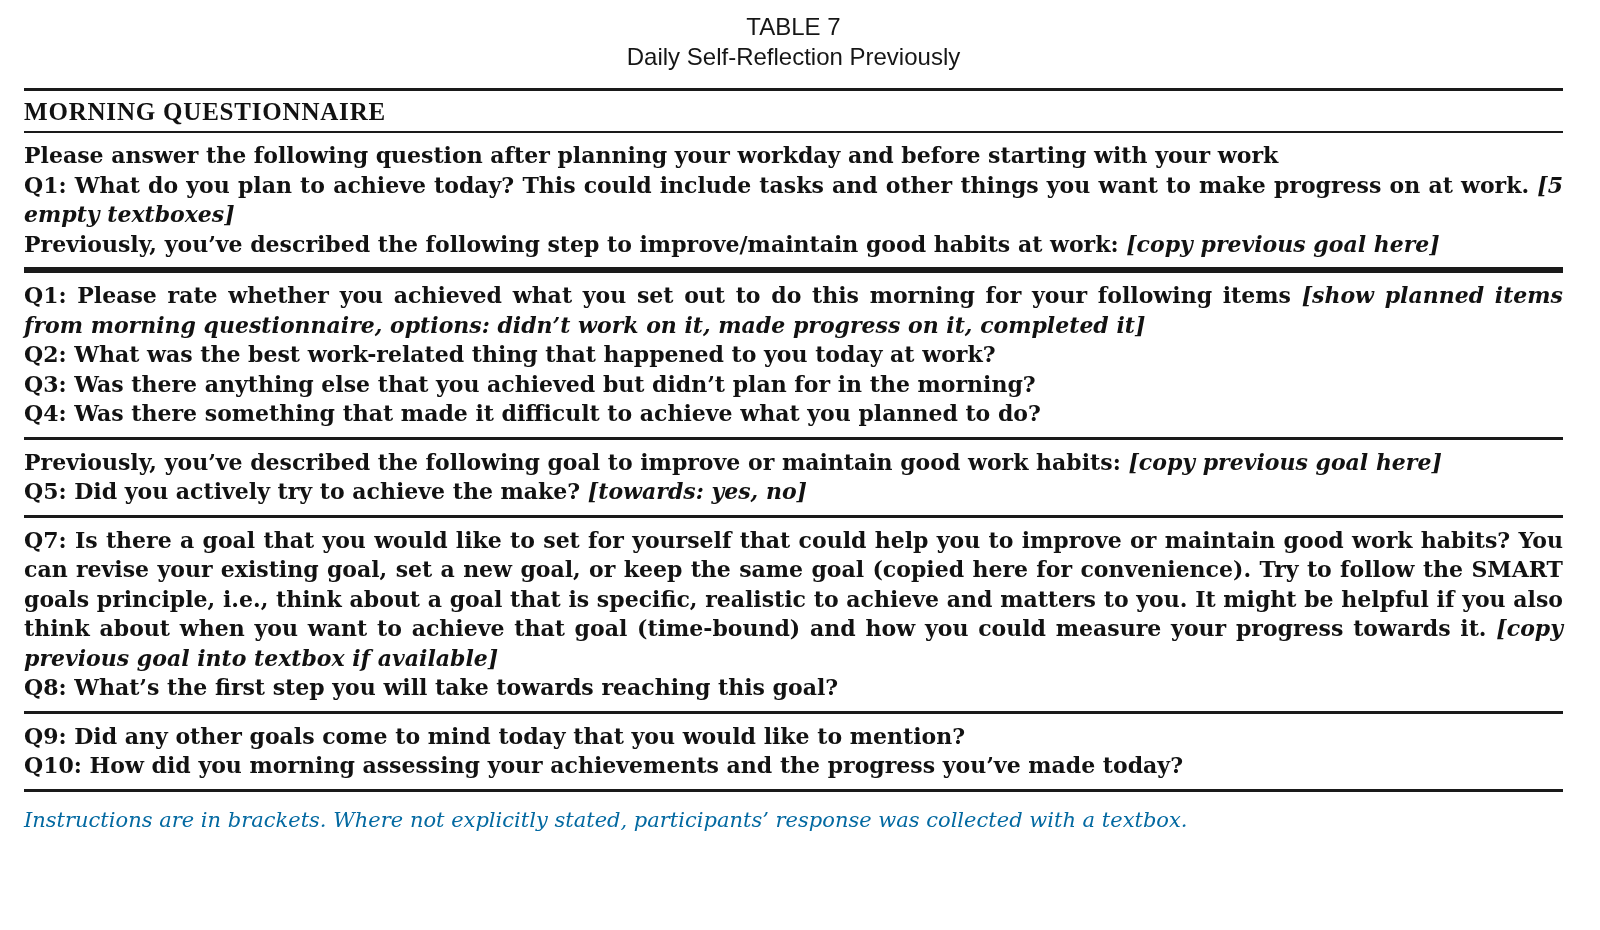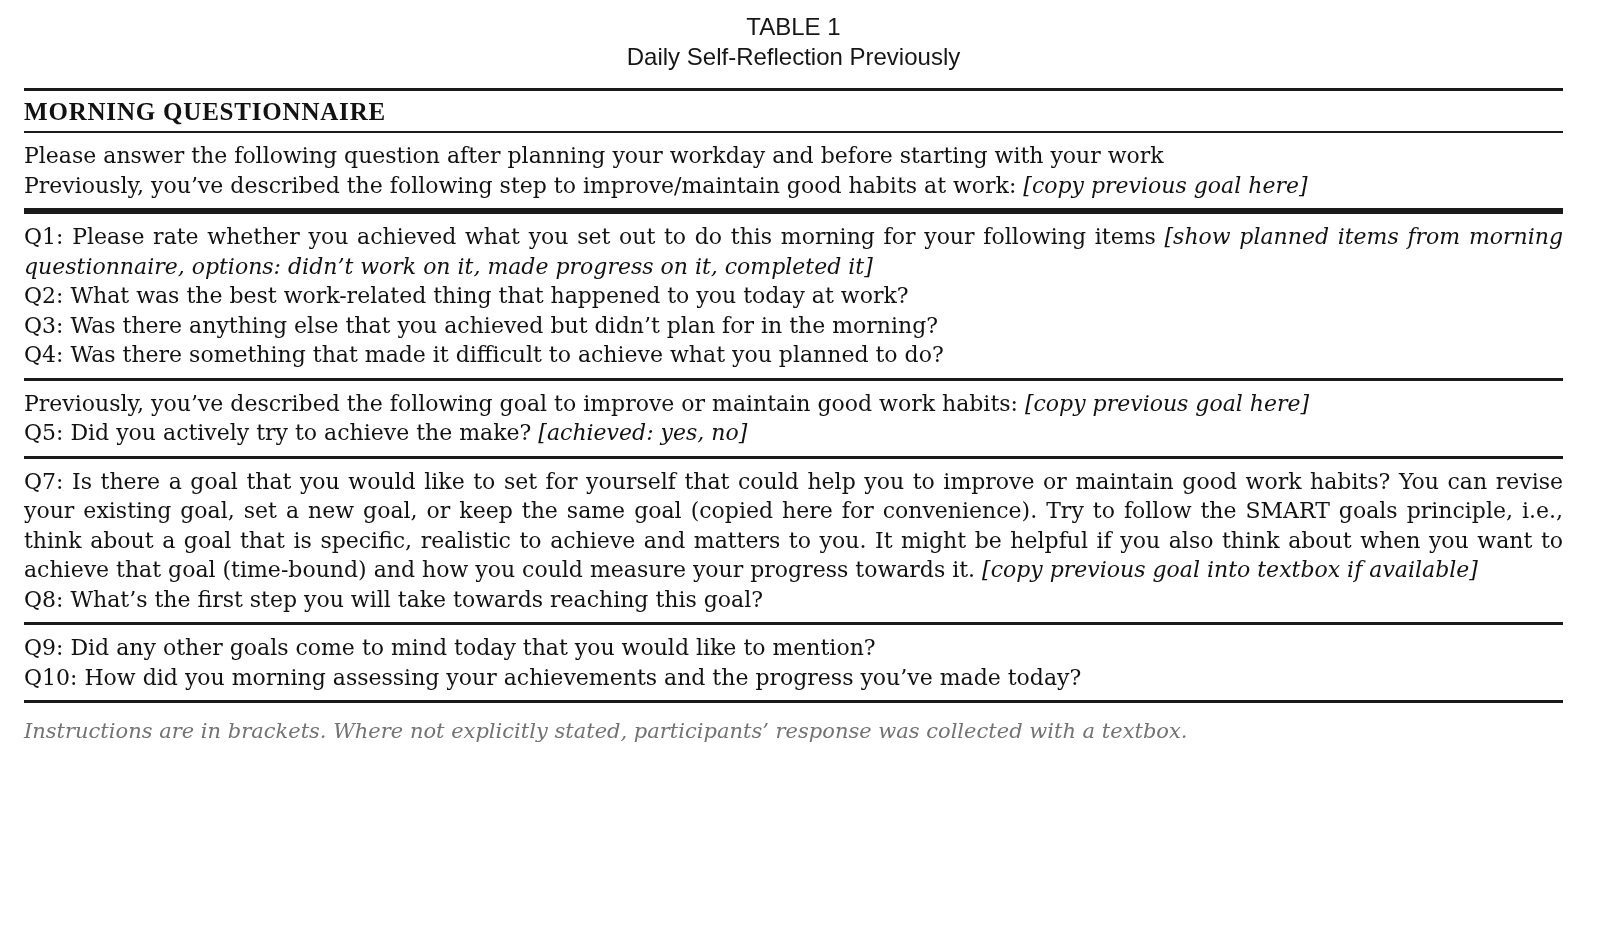--- a/index.html
+++ b/index.html
@@ -46,70 +46,72 @@
   }
   .sec-body {
     padding: 8px 0 8px 0;
   }
   .sec-body p {
     margin: 0;
     font-size: 22px;
     line-height: 29.5px;
     text-align: justify;
     color: #121212;
+    font-weight: bold;
   }
   .it {
     font-style: italic;
   }
   .footnote {
     margin: 14px 0 0 0;
     font-size: 21px;
     line-height: 28px;
     font-style: italic;
-    color: #737373;
+    color: #0369a1;
   }
 </style>
 </head>
 <body>
 
 <div class="page">
 
   <div class="title-block">
-    <div>TABLE 1</div>
+    <div>TABLE 7</div>
     <div>Daily Self-Reflection Previously</div>
   </div>
 
   <div class="rule"></div>
 
   <div class="sec-header">MORNING QUESTIONNAIRE</div>
 
   <div class="rule-thin"></div>
 
   <div class="sec-body">
     <p><span>Please answer the following question after planning your workday and before starting with your work</span></p>
+    <p><span>Q1: What do you plan to achieve today? This could include tasks and other things you want to make progress on at work. </span><span class="it">[5 empty textboxes]</span></p>
     <p><span>Previously, you’ve described the following step to improve/maintain good habits at work: </span><span class="it">[copy previous goal here]</span></p>
   </div>
 
   <div class="rule"></div>
 
 
   <div class="rule"></div>
 
   <div class="sec-body">
     <p><span>Q1: Please rate whether you achieved what you set out to do this morning for your following items </span><span class="it">[show planned items from morning questionnaire, options: didn’t work on it, made progress on it, completed it]</span></p>
     <p><span>Q2: What was the best work-related thing that happened to you today at work?</span></p>
     <p><span>Q3: Was there anything else that you achieved but didn’t plan for in the morning?</span></p>
     <p><span>Q4: Was there something that made it difficult to achieve what you planned to do?</span></p>
   </div>
 
   <div class="rule"></div>
 
   <div class="sec-body">
     <p><span>Previously, you’ve described the following goal to improve or maintain good work habits: </span><span class="it">[copy previous goal here]</span></p>
-    <p><span>Q5: Did you actively try to achieve the make? </span><span class="it">[achieved: yes, no]</span></p>
+    <p><span>Q5: Did you actively try to achieve the make? </span><span class="it">[towards: yes, no]</span></p>
   </div>
 
   <div class="rule"></div>
 
   <div class="sec-body">
     <p><span>Q7: Is there a goal that you would like to set for yourself that could help you to improve or maintain good work habits? You can revise your existing goal, set a new goal, or keep the same goal (copied here for convenience). Try to follow the SMART goals principle, i.e., think about a goal that is specific, realistic to achieve and matters to you. It might be helpful if you also think about when you want to achieve that goal (time-bound) and how you could measure your progress towards it. </span><span class="it">[copy previous goal into textbox if available]</span></p>
     <p><span>Q8: What’s the first step you will take towards reaching this goal?</span></p>
   </div>
 
   <div class="rule"></div>

